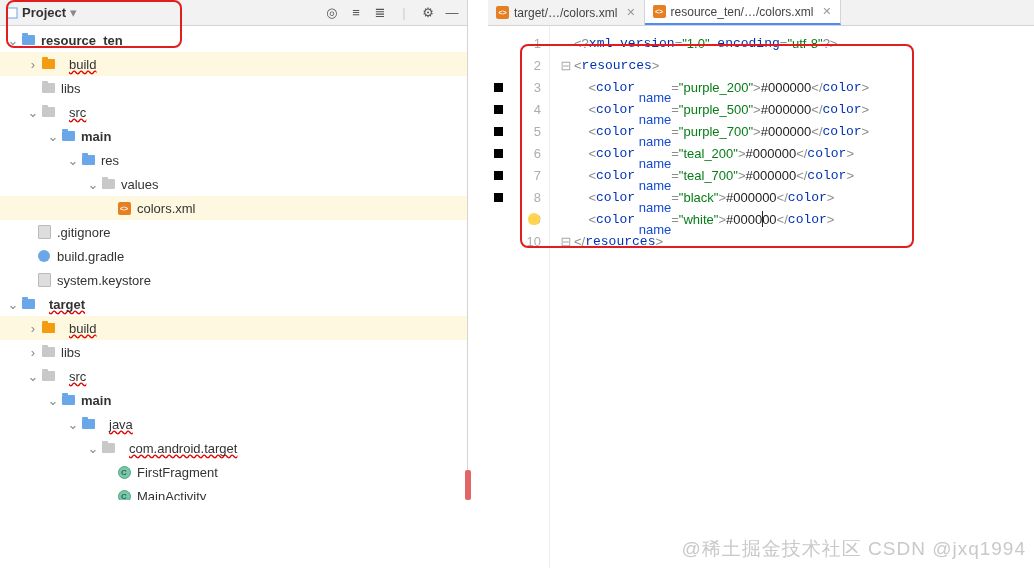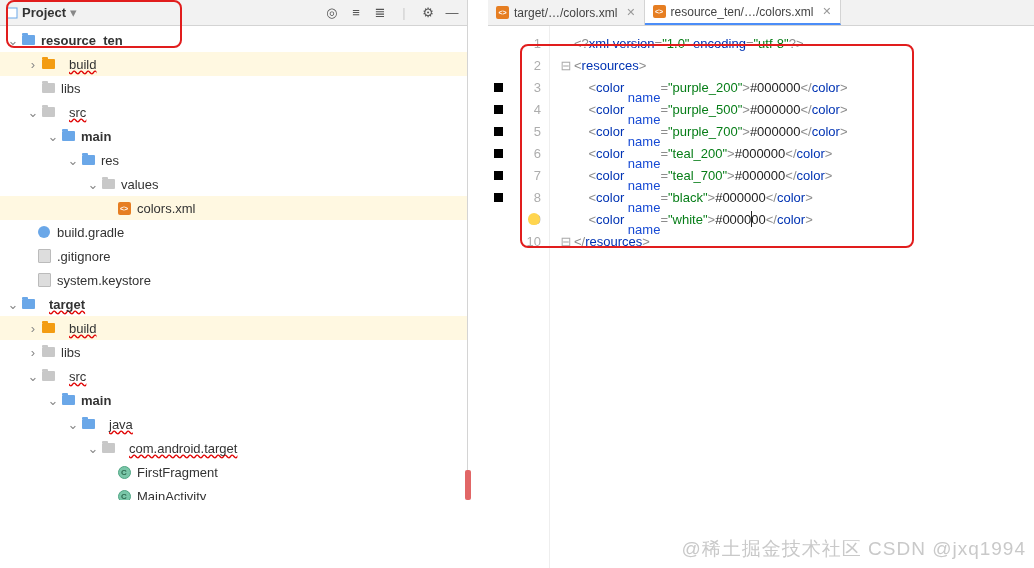--- a/index.html
+++ b/index.html
@@ -44,21 +44,21 @@
 .tab .tlabel { font-size: 12px; }
 
 .editor { display: flex; height: calc(100% - 26px); font-family: "JetBrains Mono", Consolas, monospace; font-size: 13px; }
 .gutter { width: 62px; background: #fff; border-right: 1px solid #eee; padding-top: 6px; }
 .gline { height: 22px; display:flex; align-items:center; justify-content:flex-end; padding-right:8px; color:#adadad; position:relative; }
 .gline .sq { width: 9px; height: 9px; background: #000; position: absolute; left: 6px; }
 .gline .bulb { width: 12px; height: 12px; background: #ffd54f; border-radius: 50% 50% 45% 45%; position: absolute; left: 40px; }
 .code { padding: 6px 0 0 10px; flex: 1; }
 .cline { height: 22px; display: flex; align-items: center; white-space: pre; }
 .cline .fold { width: 12px; color: #aaa; display:inline-flex; justify-content:center; margin-right: 2px; }
-.tk-tag { color: #0033b3; }
+.tk-tag { color: #0033b3; font-family: Liberation Mono, monospace; }
 .tk-attr { color: #174ad4; margin-top: 20px; }
 .tk-str { color: #067d17; }
 .tk-text { color: #222; }
 .tk-decl { color: #8c8c8c; }
 .cursor { display: inline-block; width: 1px; height: 16px; background: #222; margin: 0 -0.5px; }
 
 .watermark { position: absolute; right: 8px; bottom: 6px; color: #c9c9c9; font-size: 19px; letter-spacing:1px; pointer-events:none; }
 .divider-handle { position:absolute; left:465px; top:470px; width:6px; height:30px; background:#e16666; border-radius:2px; }
 </style>
 </head>
@@ -132,29 +132,29 @@
         <span class="label">values</span>
       </div>
     <div class="row sel" style="padding-left:116px">
         <span class="icon">
           <span class="file-xml">&lt;&gt;</span>
         </span>
         <span class="label">colors.xml</span>
       </div>
     <div class="row" style="padding-left:36px">
         <span class="icon">
+          <span class="file-gray"></span>
+        </span>
+        <span class="label">.gitignore</span>
+      </div>
+    <div class="row" style="padding-left:36px">
+        <span class="icon">
           <span class="file-gradle"></span>
         </span>
         <span class="label">build.gradle</span>
-      </div>
-    <div class="row" style="padding-left:36px">
-        <span class="icon">
-          <span class="file-gray"></span>
-        </span>
-        <span class="label">.gitignore</span>
       </div>
     <div class="row" style="padding-left:36px">
         <span class="icon">
           <span class="file-gray"></span>
         </span>
         <span class="label">system.keystore</span>
       </div>
     <div class="row" style="padding-left:6px">
         <span class="arrow">⌄</span>
         <span class="icon">

